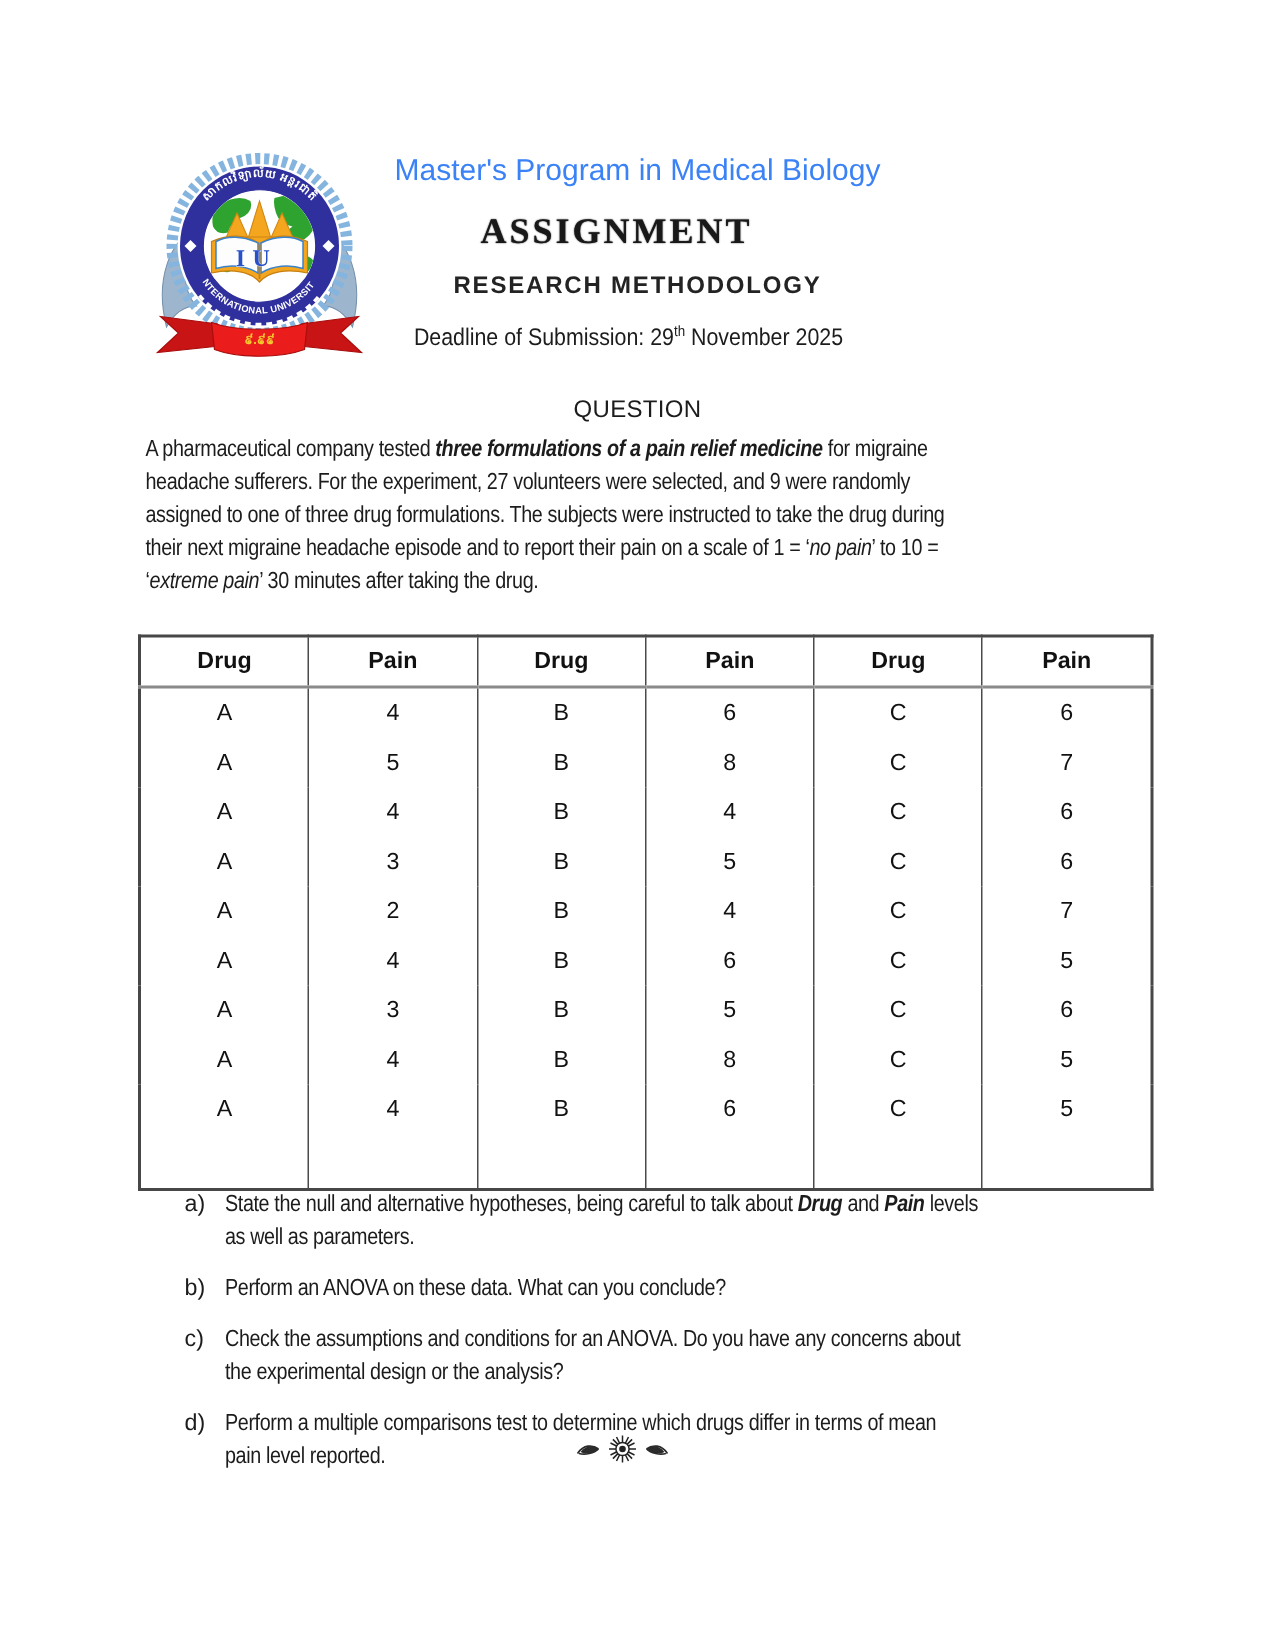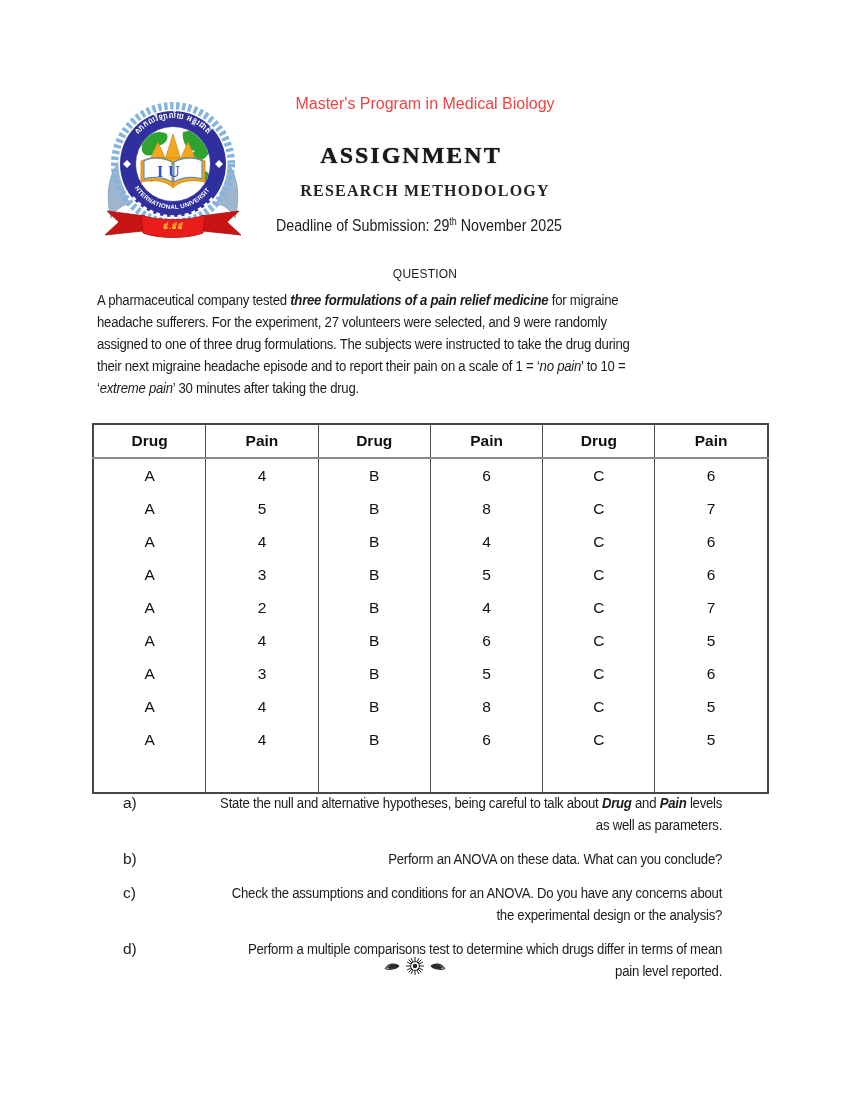--- a/index.html
+++ b/index.html
@@ -3,33 +3,33 @@
 <meta charset="utf-8">
 <style>
   html,body{margin:0;padding:0;}
   body{
     width:850px;height:1100px;position:relative;background:#ffffff;overflow:hidden;
     font-family:"Liberation Sans", sans-serif;color:#1c1c1c;
   }
   
   .logo{position:absolute;left:99px;top:100px;width:148px;height:142px;}
   .hline{position:absolute;left:0;width:850px;text-align:center;white-space:nowrap;}
-  .program-title{top:93px;font-size:16px;line-height:22px;color:#ef4444;}
+  .program-title{top:103px;font-size:20px;line-height:22px;color:#3b82f6;}
   .assignment-title{
     top:141px;left:-14px;font-family:"Liberation Serif", serif;font-weight:bold;
     font-size:24px;line-height:28px;letter-spacing:2px;color:#191919;
     text-shadow:0 0 1px #1a1a1a;
   }
   .course-title{
-    top:182px;font-family:Liberation Serif, serif;font-weight:bold;
+    top:182px;font-family:Liberation Sans, sans-serif;font-weight:bold;
     font-size:16px;line-height:18px;letter-spacing:1.2px;color:#232323;
   }
   .deadline{top:215px;left:-6px;font-size:16px;line-height:22px;transform:scaleX(0.89);}
   .deadline sup{font-size:10px;line-height:0;}
-  .question-heading{top:263px;font-size:12px;line-height:22px;letter-spacing:0.2px;}
+  .question-heading{top:263px;font-size:16px;line-height:22px;letter-spacing:0.2px;}
   
   .intro{position:absolute;left:97px;top:289px;}
   .line{height:22px;line-height:22px;white-space:nowrap;font-size:15.5px;
         letter-spacing:-0.3px;transform:scaleX(0.85);transform-origin:0 50%;}
   .seg-n{font-style:normal;font-weight:normal;}
   .seg-i{font-style:italic;}
   .seg-bi{font-style:italic;font-weight:bold;}
   
   .tablewrap{position:absolute;left:92px;top:423px;width:668px;}
   table{border-collapse:collapse;table-layout:fixed;width:668px;
@@ -37,21 +37,21 @@
   th,td{width:111.3px;text-align:center;vertical-align:middle;
         border-left:1px solid #4a4a4a;border-right:1px solid #4a4a4a;padding:0;}
   table{border:2px solid #474747;}
   thead th{height:32px;font-size:15.5px;font-weight:bold;border-bottom:2px solid #8a8a8a;}
   tbody td{height:33px;font-size:15.5px;}
   tbody tr.empty-row td{height:36px;}
   
   .questions{position:absolute;left:123px;top:792px;width:700px;}
   .q-item{display:flex;margin-bottom:12px;}
   .q-label{width:27px;flex:0 0 27px;font-size:15.5px;line-height:22px;}
-  .q-lines{flex:1;text-align:right;}
+  .q-lines{flex:1;}
   
   .ornament{position:absolute;left:383px;top:956px;width:64px;height:20px;}
 </style>
 </head>
 <body>
 
 <div class="logo">
   <svg width="148" height="142" viewBox="0 0 148 142">
     <defs>
       <path id="arcTop" d="M30,50.6 A46,46 0 0 1 118,50.6"></path>

